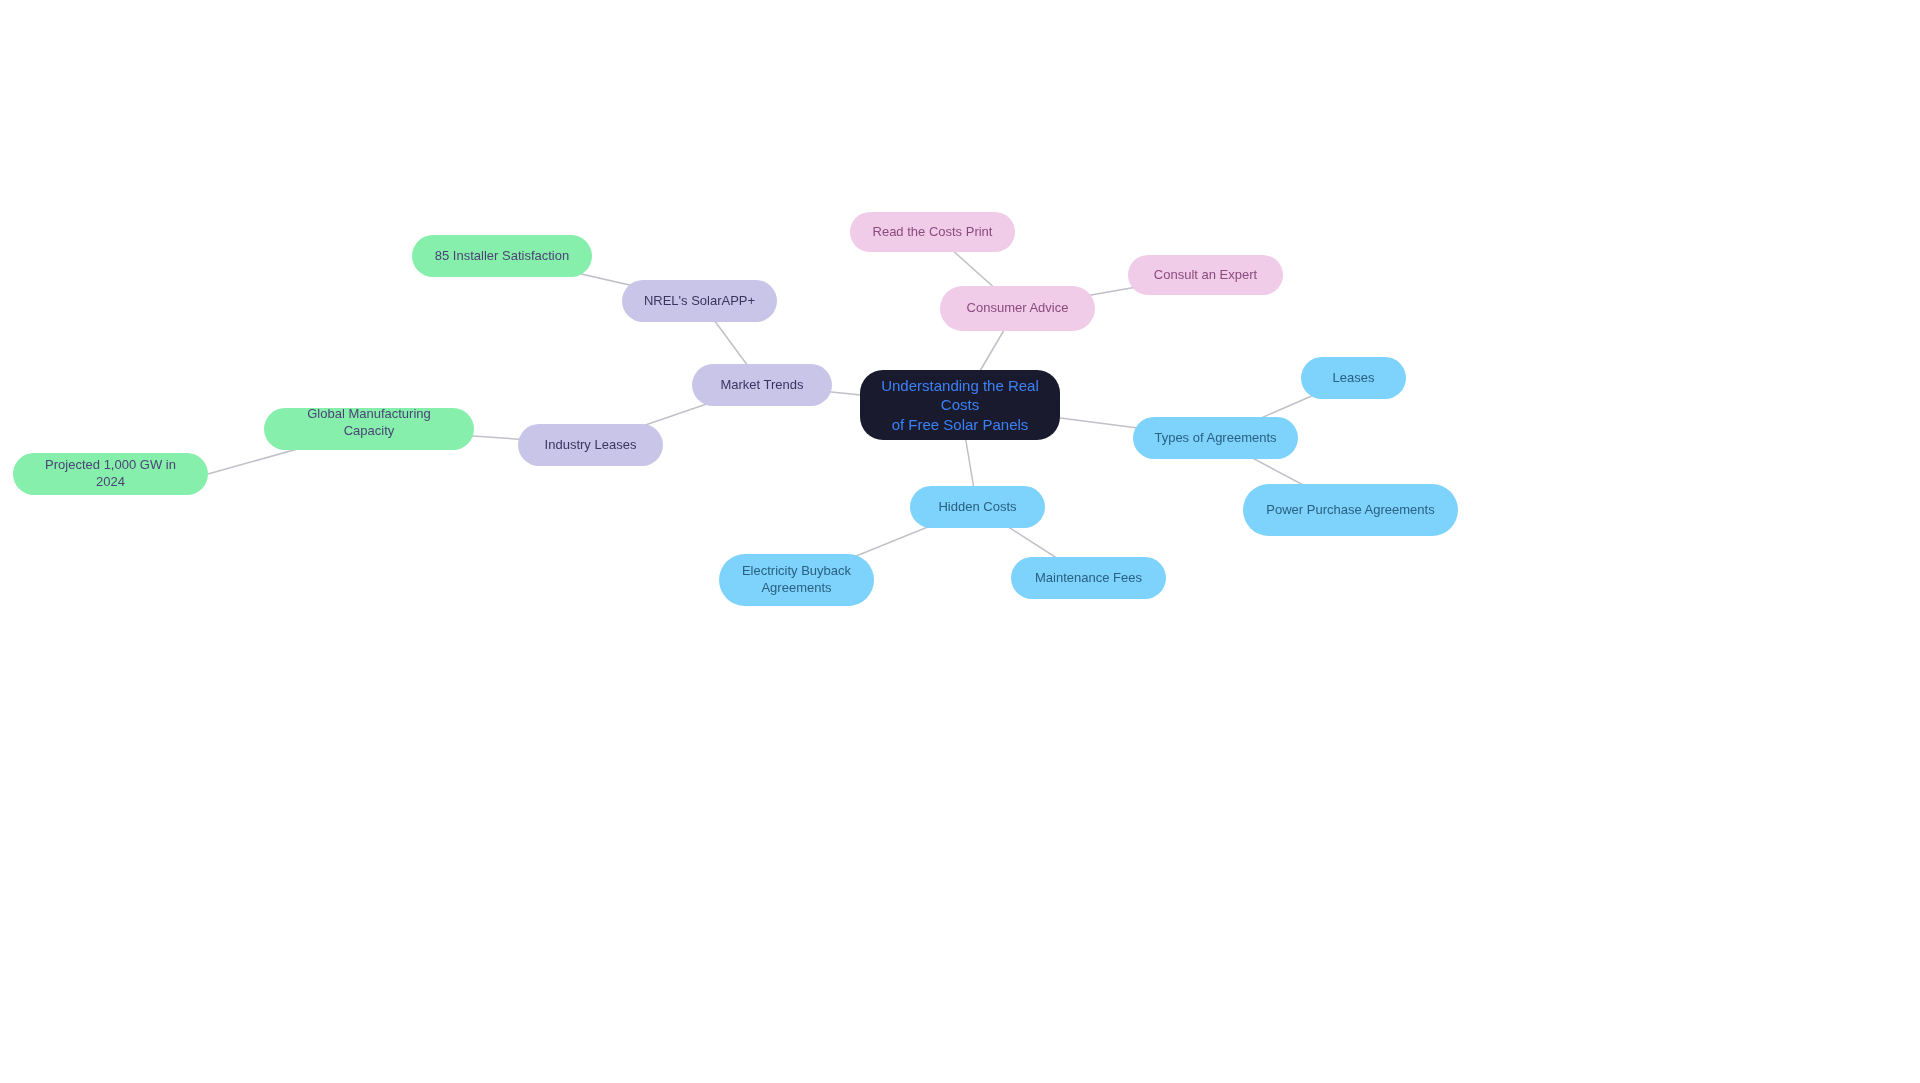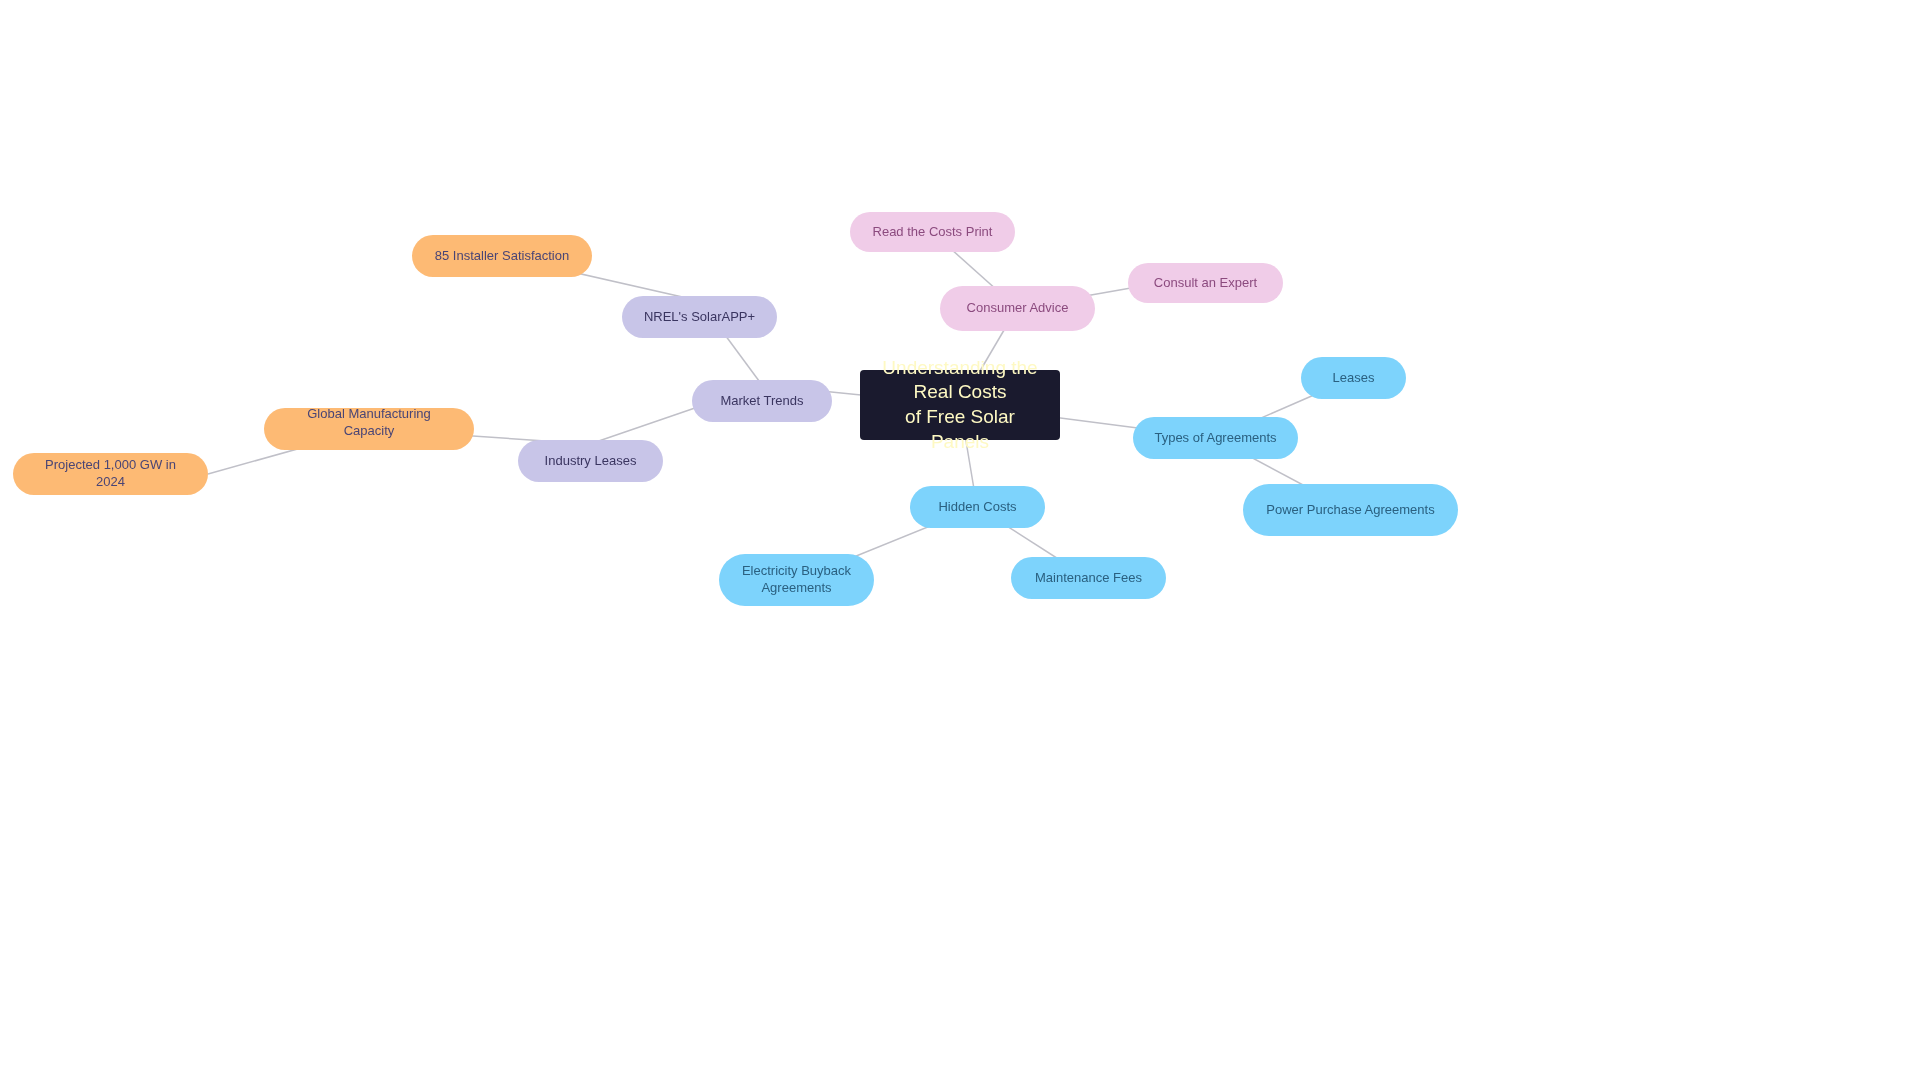--- a/index.html
+++ b/index.html
@@ -28,49 +28,48 @@
       justify-content: center;
       text-align: center;
       cursor: pointer;
       font-size: 14px;
       line-height: 1.3;
       padding: 10px 20px;
     }
 
     .node-center {
       background: #1a1a2e;
-      color: #fef9c3;
-      font-size: 19px;
+      color: #3b82f6;
+      font-size: 15px;
       font-weight: 500;
       width: 200px;
       height: 70px;
-      border-radius: 4px;
+      border-radius: 23px;
     }
 
     .node-purple {
       background: #c8c5e8;
       color: #3a3560;
       font-size: 13px;
-      margin-top: 16px;
     }
 
     .node-pink {
       background: #f0cce8;
       color: #8b4a7e;
       font-size: 13px;
     }
 
     .node-blue {
       background: #7dd3fc;
       color: #2a6080;
       font-size: 13px;
     }
 
     .node-light-purple {
-      background: #fdba74;
+      background: #86efac;
       color: #4a4575;
       font-size: 13px;
     }
   </style>
 </head>
 <body>
 
 <svg id="connections">
 <line x1="960" y1="405" x2="1017" y2="308" stroke="#c0c0c8" stroke-width="1.5"></line>
     <line x1="1017" y1="308" x2="932" y2="232" stroke="#c0c0c8" stroke-width="1.5"></line>
@@ -95,21 +94,21 @@
 </div>
 
 <div class="node node-pink" style="left: 940px; top: 286px; width: 155px; height: 45px;">
   <span>Consumer Advice</span>
 </div>
 
 <div class="node node-pink" style="left: 850px; top: 212px; width: 165px; height: 40px;">
   <span>Read the Costs Print</span>
 </div>
 
-<div class="node node-pink" style="left: 1128px; top: 263px; width: 155px; height: 40px;">
+<div class="node node-pink" style="left: 1128px; top: 255px; width: 155px; height: 40px;">
   <span>Consult an Expert</span>
 </div>
 
 <div class="node node-purple" style="left: 692px; top: 364px; width: 140px; height: 42px;">
   <span>Market Trends</span>
 </div>
 
 <div class="node node-purple" style="left: 622px; top: 280px; width: 155px; height: 42px;">
   <span>NREL's SolarAPP+</span>
 </div>

